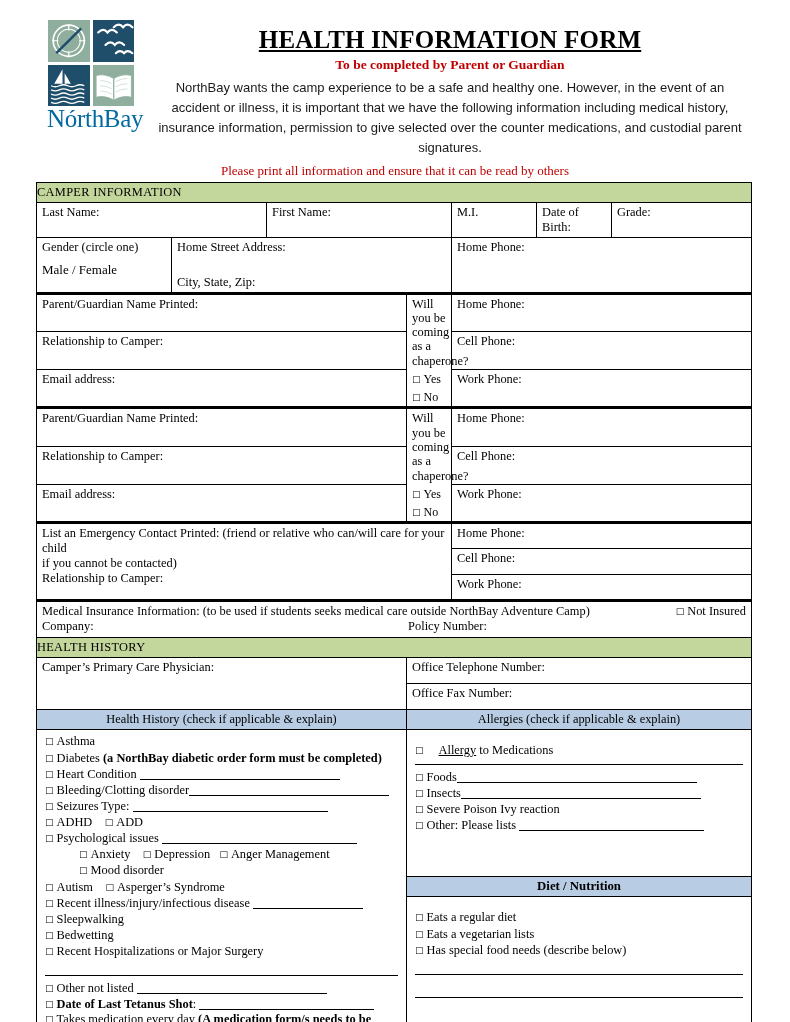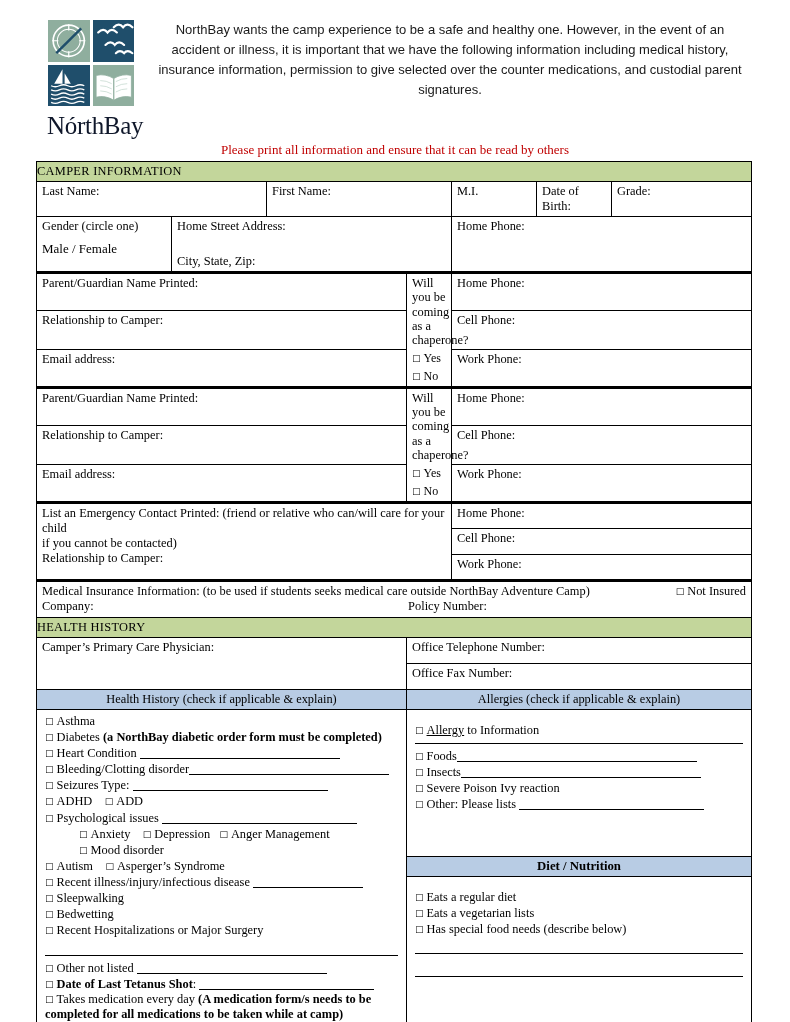--- a/index.html
+++ b/index.html
@@ -21,22 +21,22 @@
     display: grid; grid-template-columns: 1fr 1fr; grid-template-rows: 1fr 1fr;
     gap: 3px;
   }
   .logo-cell { position: relative; overflow: hidden; }
   .c-compass { background: #8fae9e; }
   .c-birds   { background: #1f4e6b; }
   .c-boat    { background: #1f4e6b; }
   .c-book    { background: #8fae9e; }
   .logo-word {
     font-family: "Liberation Serif", serif;
-    font-size: 25px; color: #0f172a; letter-spacing: -0.3px;
-    margin-top: 7px; margin-left: -1px; line-height: 1;
+    font-size: 25px; color: #0369a1; letter-spacing: -0.3px;
+    margin-top: 0; margin-left: -1px; line-height: 1;
   }
 
   .head-text { flex: 1; text-align: center; padding-left: 6px; }
   .form-title {
     font-family: "Liberation Serif", serif;
     font-size: 25px; font-weight: bold; letter-spacing: .2px;
     text-decoration: underline; margin: 6px 0 3px 0;
   }
   .subtitle {
     color: #c00000; font-weight: bold; font-size: 13.5px;
@@ -99,21 +99,21 @@
   .ul-line {
     display: inline-block; border-bottom: 1px solid #000;
     vertical-align: -2px; height: 12px;
   }
   .blank-rule {
     border-bottom: 1px solid #000; height: 1px;
     margin: 5px 2px 4px 0;
   }
   .indent1 { padding-left: 34px; }
   .bold { font-weight: bold; }
-  .und { text-decoration: underline; }
+  .und { text-decoration: underline; margin-left: 12px; }
 </style>
 </head>
 <body>
 
 <div class="page">
 
   <div class="header">
     <div class="logo-wrap">
       <div class="logo-grid">
         <div class="logo-cell c-compass">
@@ -150,20 +150,22 @@
             <path d="M20 13 L20 34" stroke="#8fae9e" stroke-width="1.2"></path>
             <path d="M7 15 q6 0 11 3 M7 20 q6 0 11 3 M7 25 q6 0 11 3" stroke="#cfe0d7" stroke-width="0.9" fill="none"></path>
             <path d="M33 13 q-6 0 -11 3 M33 18 q-6 0 -11 3 M33 23 q-6 0 -11 3" stroke="#cfe0d7" stroke-width="0.9" fill="none"></path>
           </svg>
         </div>
       </div>
       <div class="logo-word">NórthBay</div>
     </div>
 
     <div class="head-text">
+      <div class="form-title">HEALTH INFORMATION FORM</div>
+      <div class="subtitle">To be completed by Parent or Guardian</div>
       <div class="intro">NorthBay wants the camp experience to be a safe and healthy one. However, in the event of an accident or illness, it is important that we have the following information including medical history, insurance information, permission to give selected over the counter medications, and custodial parent signatures.</div>
     </div>
   </div>
 
 
   <div class="please-print">Please print all information and ensure that it can be read by others</div>
 
   <div class="tbl-wrap">
     <table class="form">
       <colgroup>
@@ -304,21 +306,21 @@
           <div class="blank-rule" style="margin-top:16px"></div>
           <div id="hh-tail">
                 <div class="checklist-item"><span class="cb">□</span><span>Other not listed </span><span class="ul-line" style="width:190px"></span></div>
                 <div class="checklist-item"><span class="cb">□</span><span class="bold">Date of Last Tetanus Shot</span><span>: </span><span class="ul-line" style="width:175px"></span></div>
                 <div class="checklist-item" style="white-space:normal;line-height:1.25"><span class="cb">□</span><span>Takes medication every day </span><span class="bold">(A medication form/s needs to be completed for all medications to be taken while at camp)</span></div>
               </div>
         </td>
         <td colspan="4" style="padding:0;vertical-align:top">
           <div class="checklist" style="height:146px;padding-top:12px !important">
             <div id="al-list">
-                  <div class="checklist-item"><span class="cb">□</span><span class="und">Allergy</span><span> to Information</span></div>
+                  <div class="checklist-item"><span class="cb">□</span><span class="und">Allergy</span><span> to Medications</span></div>
                   <div class="blank-rule"></div>
                   <div class="checklist-item"><span class="cb">□</span><span>Foods</span><span class="ul-line" style="width:240px"></span></div>
                   <div class="checklist-item"><span class="cb">□</span><span>Insects</span><span class="ul-line" style="width:240px"></span></div>
                   <div class="checklist-item"><span class="cb">□</span><span>Severe Poison Ivy reaction</span></div>
                   <div class="checklist-item"><span class="cb">□</span><span>Other: Please lists </span><span class="ul-line" style="width:185px"></span></div>
                 </div>
           </div>
           <div class="band-blue" style="border-top:1px solid #000;border-bottom:1px solid #000;">Diet / Nutrition</div>
           <div class="checklist" style="padding-top:12px !important">
             <div id="diet-list">

